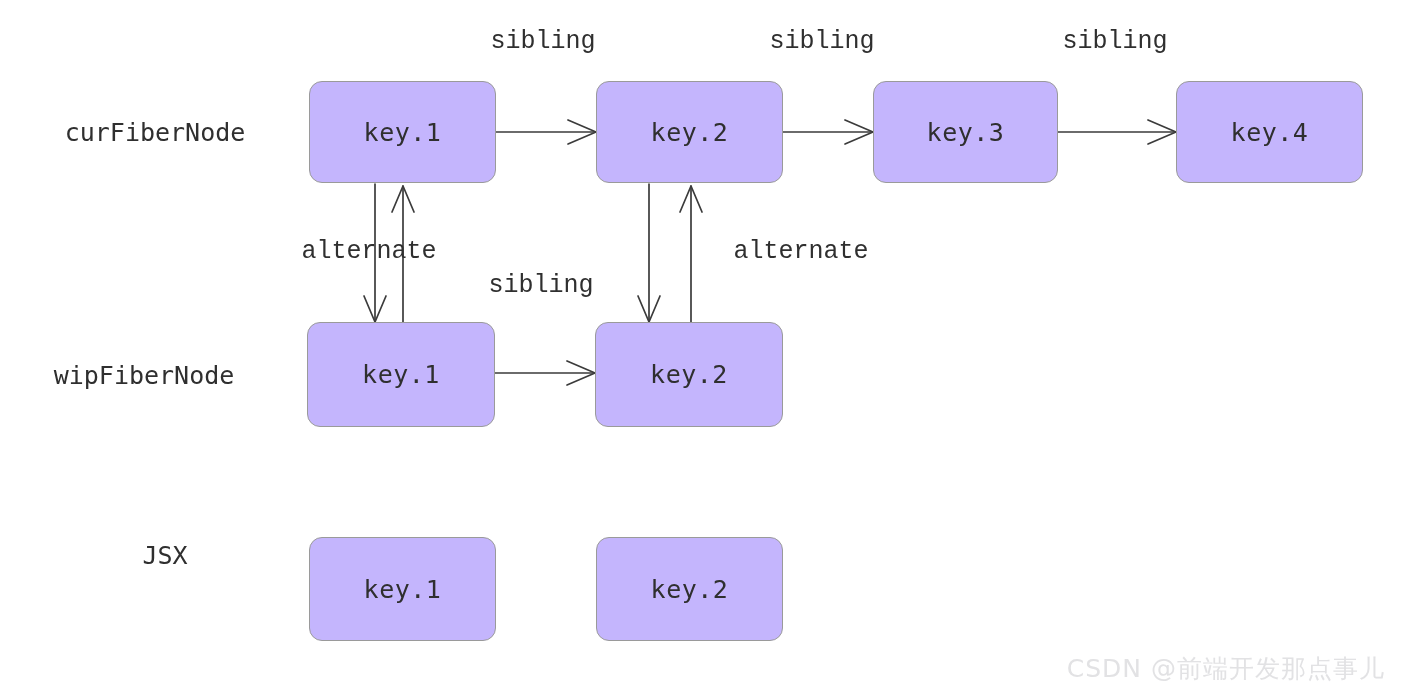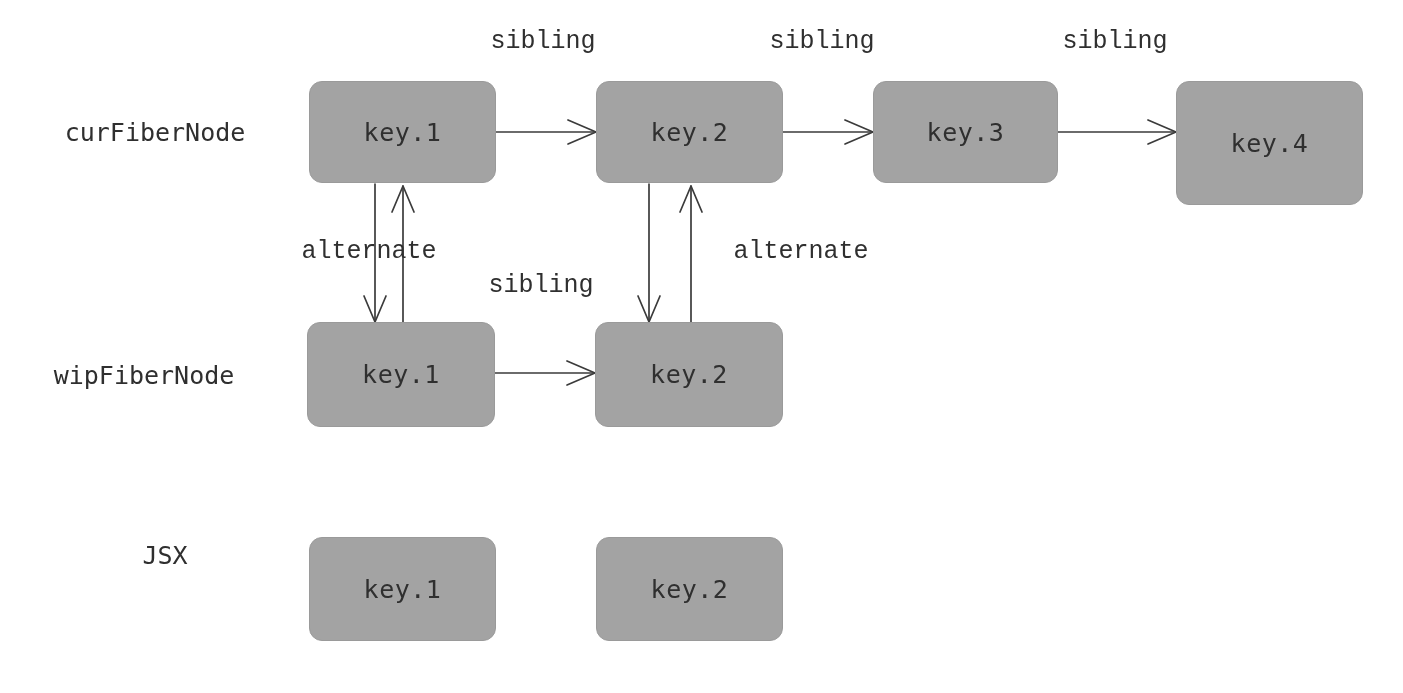--- a/index.html
+++ b/index.html
@@ -21,21 +21,21 @@
     top: 0;
     width: 1403px;
     height: 693px;
     pointer-events: none;
   }
   .node-box {
     position: absolute;
     box-sizing: border-box;
     border: 1.6px solid #9a9a9a;
     border-radius: 13px;
-    background: #a3a3a3;
+    background: #c4b5fd;
     display: flex;
     align-items: center;
     justify-content: center;
   }
   .node-label {
     font-family: "DejaVu Sans Mono", "Liberation Mono", monospace;
     font-size: 25px;
     color: #2f2f2f;
     letter-spacing: 0.5px;
     white-space: nowrap;
@@ -118,21 +118,21 @@
 
   <div class="node-box" style="left:309px; top:81px; width:187px; height:102px;">
     <span class="node-label">key.1</span>
   </div>
   <div class="node-box" style="left:596px; top:81px; width:187px; height:102px;">
     <span class="node-label">key.2</span>
   </div>
   <div class="node-box" style="left:873px; top:81px; width:185px; height:102px;">
     <span class="node-label">key.3</span>
   </div>
-  <div class="node-box" style="left:1176px; top:81px; width:187px; height:124px;">
+  <div class="node-box" style="left:1176px; top:81px; width:187px; height:102px;">
     <span class="node-label">key.4</span>
   </div>
 
   <div class="node-box" style="left:307px; top:322px; width:188px; height:105px;">
     <span class="node-label">key.1</span>
   </div>
   <div class="node-box" style="left:595px; top:322px; width:188px; height:105px;">
     <span class="node-label">key.2</span>
   </div>
 
@@ -147,14 +147,15 @@
   <div class="row-label" style="left:144px; top:375px;">wipFiberNode</div>
   <div class="row-label" style="left:165px; top:555px;">JSX</div>
 
   <div class="edge-label" style="left:543px; top:41px;">sibling</div>
   <div class="edge-label" style="left:822px; top:41px;">sibling</div>
   <div class="edge-label" style="left:1115px; top:41px;">sibling</div>
   <div class="edge-label" style="left:369px; top:251px;">alternate</div>
   <div class="edge-label" style="left:801px; top:251px;">alternate</div>
   <div class="edge-label" style="left:541px; top:285px;">sibling</div>
 
+  <div class="watermark">CSDN @前端开发那点事儿</div>
 
 </div>
 
 </body></html>

